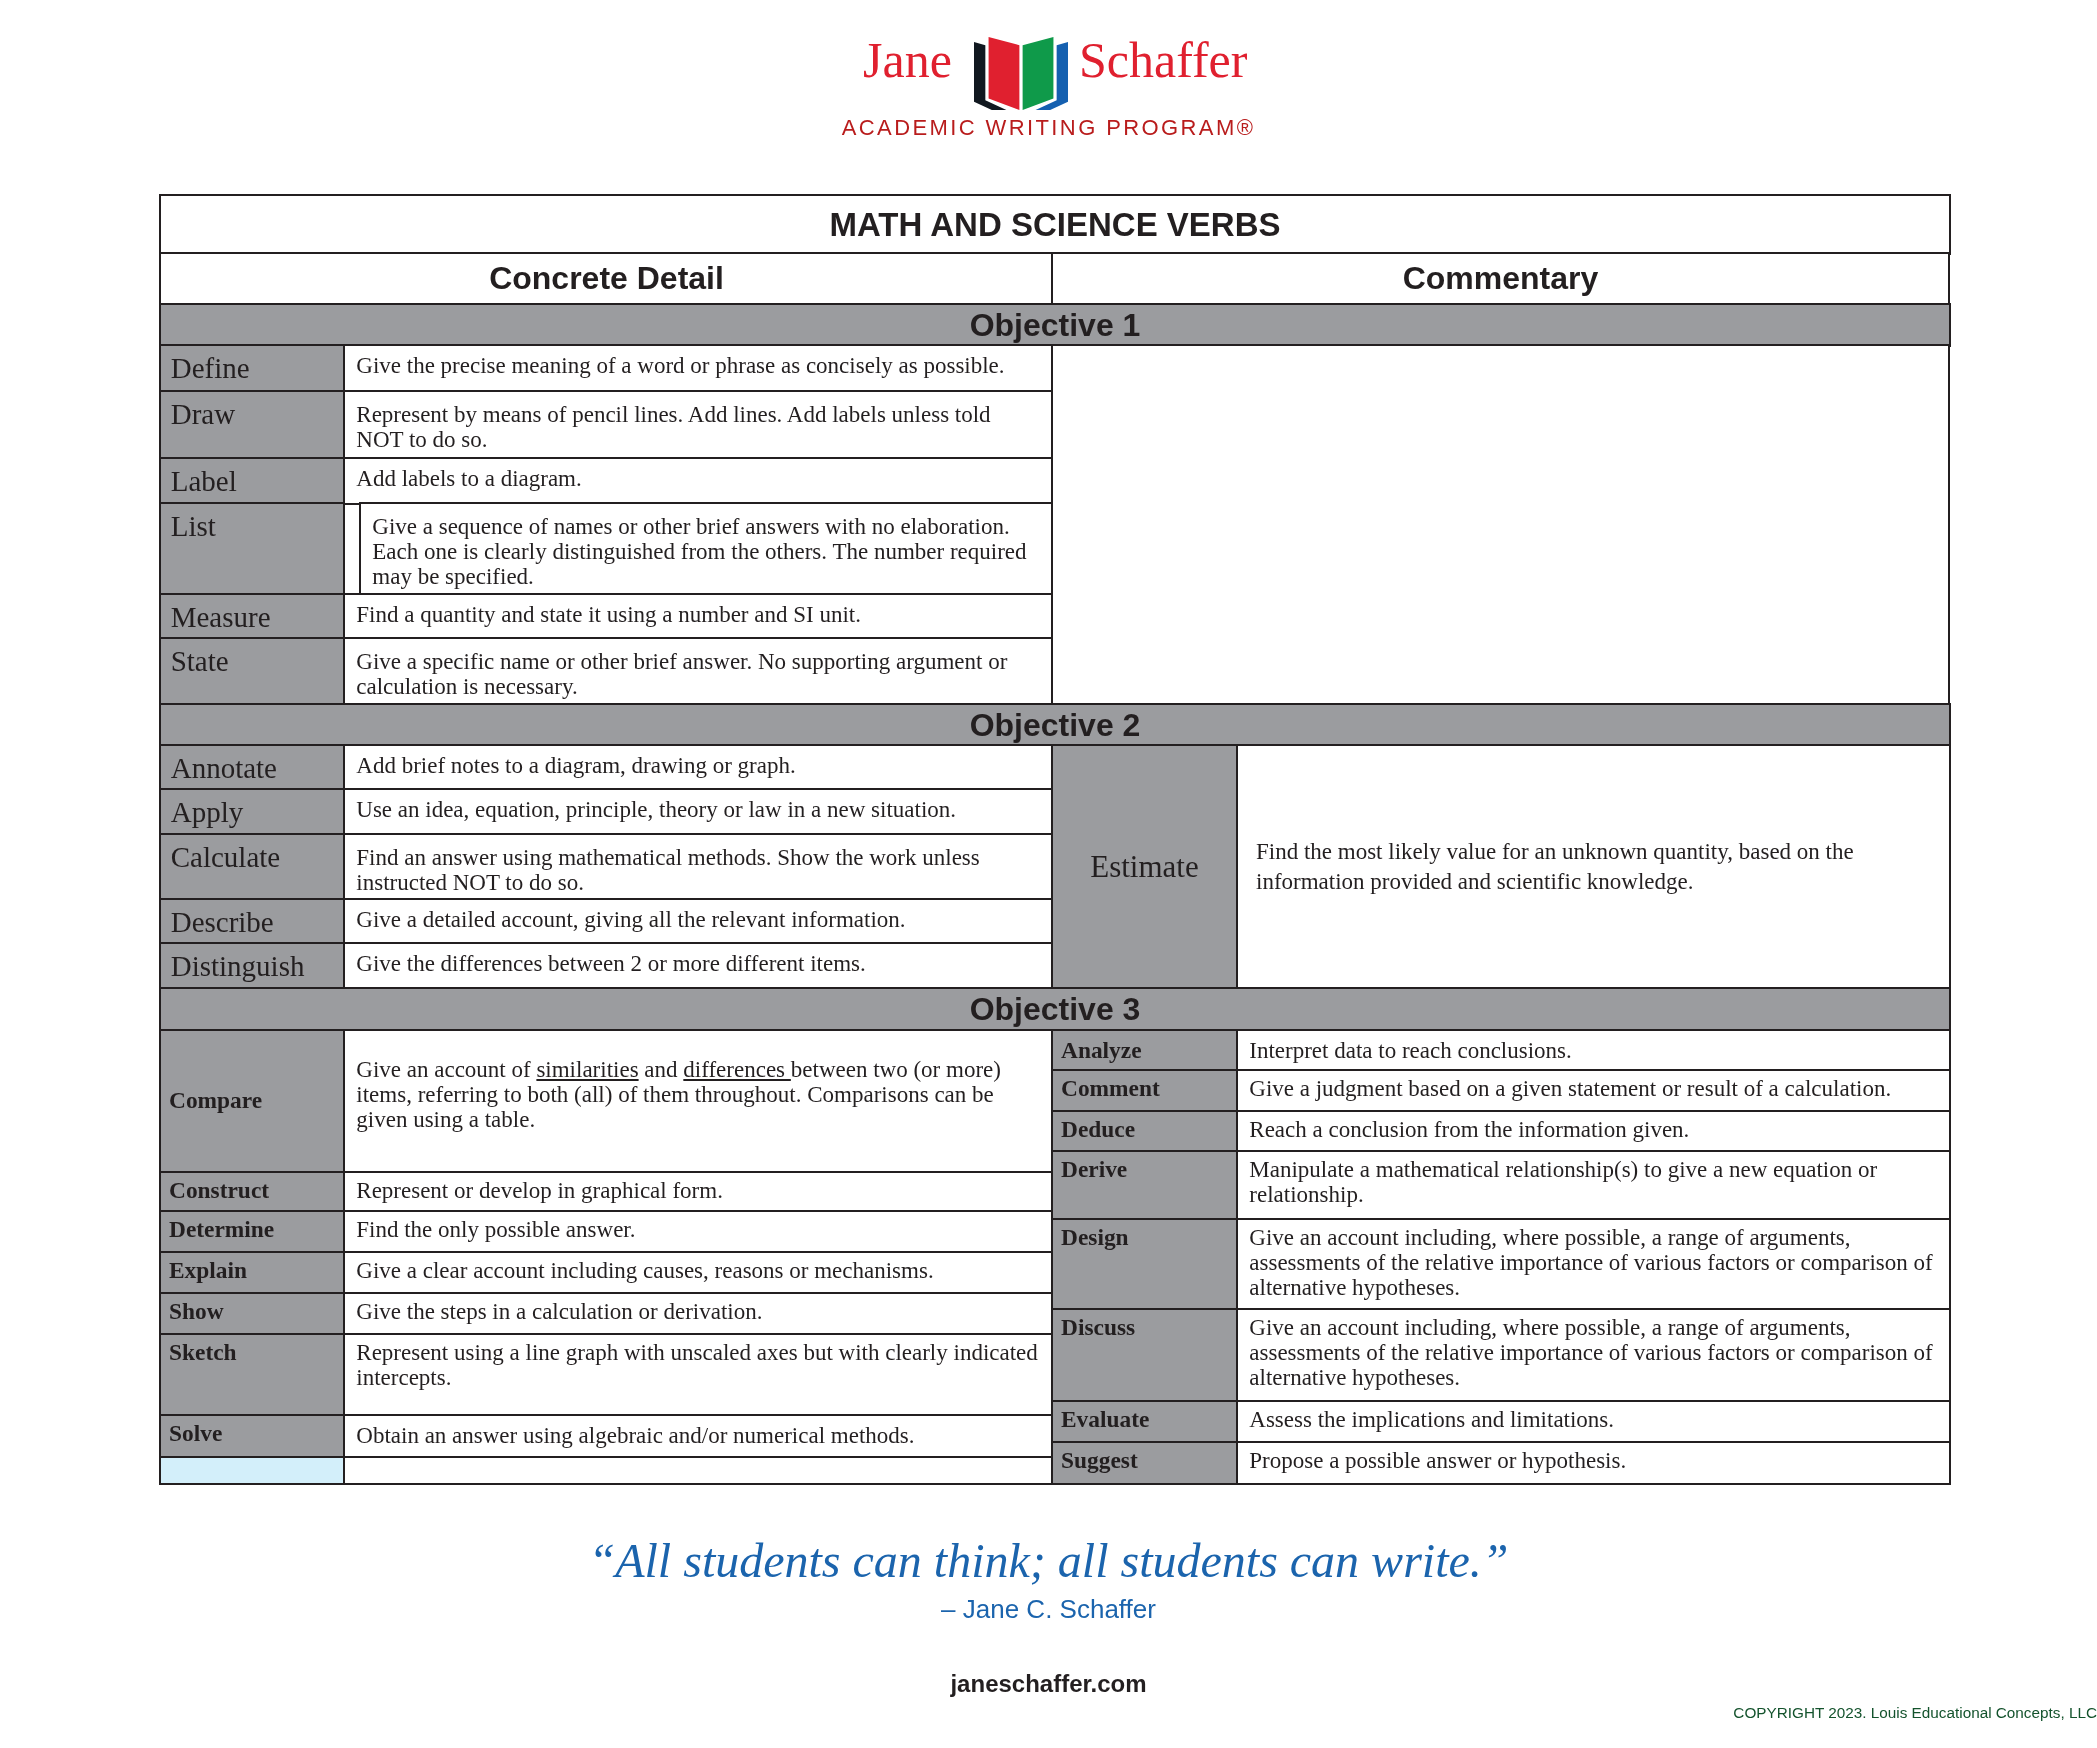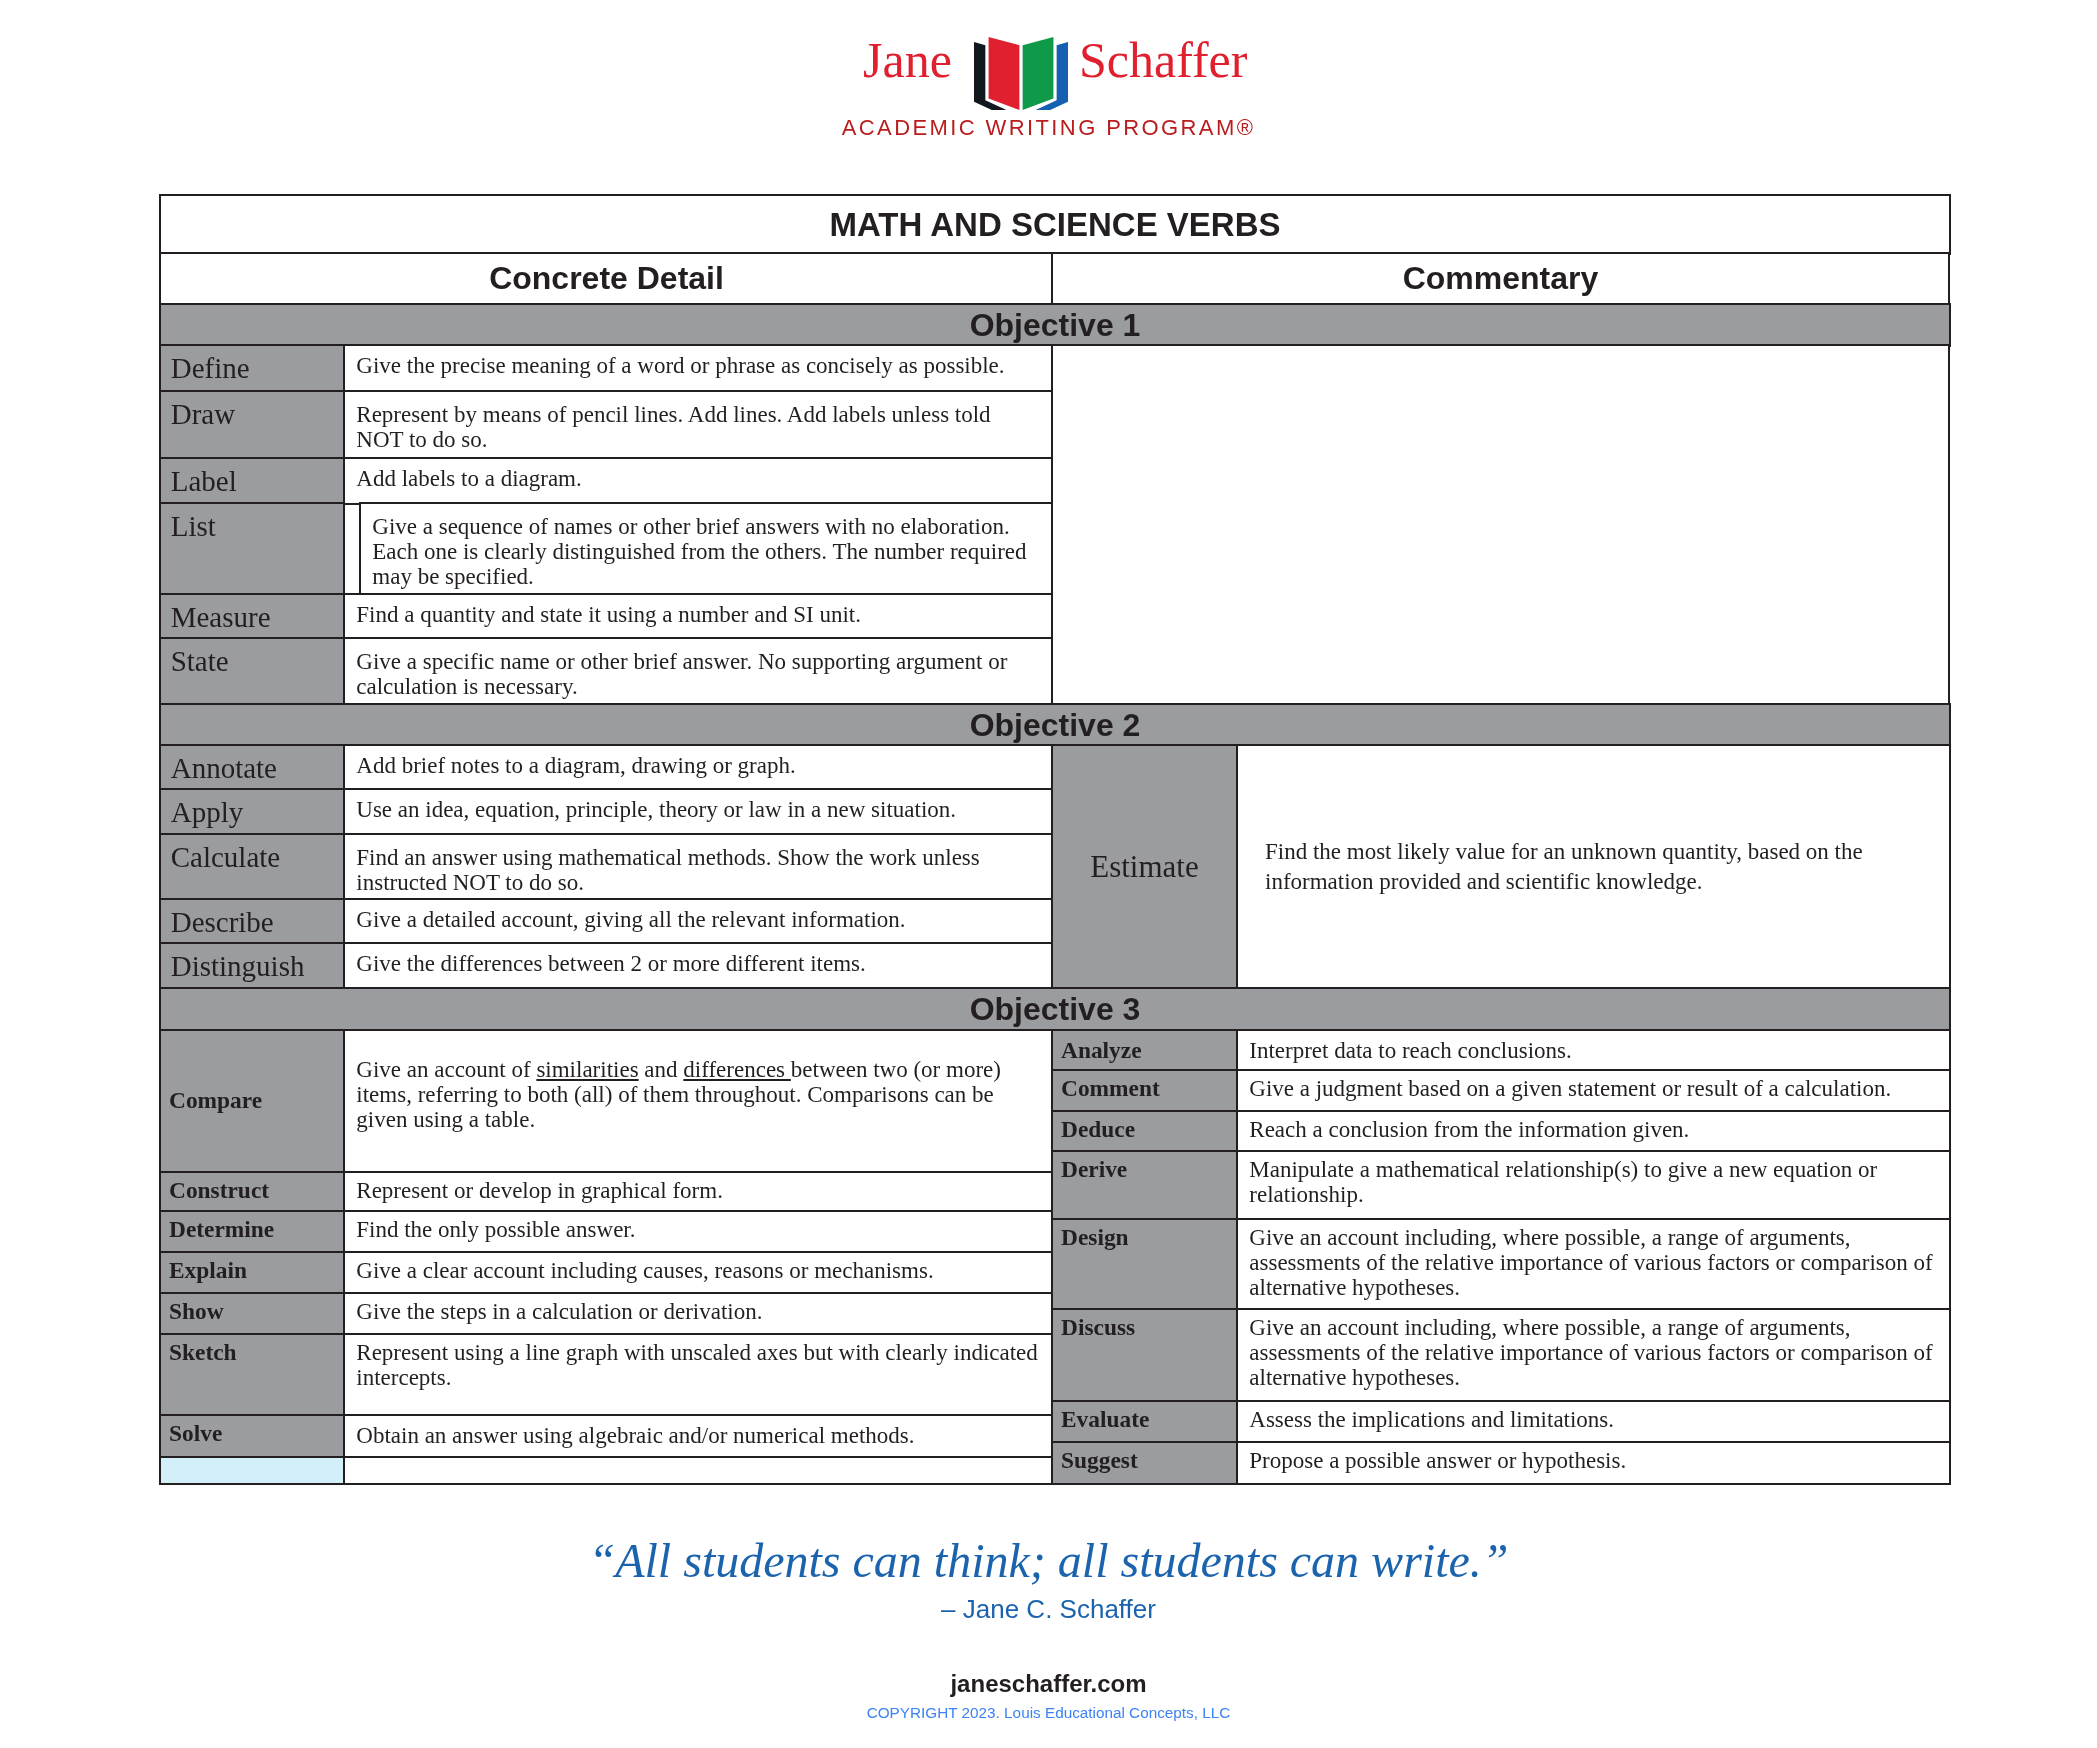--- a/index.html
+++ b/index.html
@@ -13,21 +13,21 @@
   .gray { background:#9b9c9f; }
   .hdr { font-family:"Liberation Sans", sans-serif; font-weight:bold; text-align:center; display:flex; align-items:center; justify-content:center; }
   .verb { font-size:29px; padding:6.5px 0 0 9.7px; line-height:1.1; }
   .verb-sm { font-size:23.4px; padding:4.8px 0 0 8px; line-height:1.1;font-weight:bold; }
   .desc { font-size:23px; padding:6.5px 9.7px 0 11.3px; line-height:1.1; }
   .u { text-decoration:underline; }
 
   .quote { position:absolute; top:1533px; left:0; width:2097px; text-align:center; font-family:"Liberation Serif", serif; font-style:italic; font-size:48px; color:#1b64ad; }
   .attrib { position:absolute; top:1594px; left:0; width:2097px; text-align:center; font-family:"Liberation Sans", sans-serif; font-size:26px; color:#1b64ad; }
   .site { position:absolute; top:1670px; left:0; width:2097px; text-align:center; font-family:"Liberation Sans", sans-serif; font-weight:bold; font-size:24px; color:#231f20; }
-  .copy { position:absolute; top:1704px; left:0; width:2097px; text-align:center; font-family:"Liberation Sans", sans-serif; font-size:15.3px; color:#3b82f6; }
+  .copy { position:absolute; top:1704px; left:0; width:2097px; text-align:right; font-family:"Liberation Sans", sans-serif; font-size:15.3px; color:#14532d; }
 </style>
 </head>
 <body>
 
 <div>
   <span class="logo-word" style="left:863px;">Jane</span>
   <svg class="book" viewBox="0 0 116 90">
     <polygon points="0,6 14,10 14,78 40,90 22,90 0,80" fill="#111820"></polygon>
     <polygon points="18,0 56,10 56,90 18,76" fill="#e0202f"></polygon>
     <polygon points="60,10 98,0 98,76 60,90" fill="#0f9a4a"></polygon>
@@ -77,21 +77,21 @@
   <div class="cell gray verb" style="left:159px; top:833px; width:186px; height:68px;">Calculate</div>
   <div class="cell desc" style="left:343px; top:833px; width:711px; height:68px; padding-top:9.7px;">Find an answer using mathematical methods. Show the work unless instructed NOT to do so.</div>
 
   <div class="cell gray verb" style="left:159px; top:898px; width:186px; height:47px;">Describe</div>
   <div class="cell desc" style="left:343px; top:898px; width:711px; height:47px;">Give a detailed account, giving all the relevant information.</div>
 
   <div class="cell gray verb" style="left:159px; top:942px; width:186px; height:48px;">Distinguish</div>
   <div class="cell desc" style="left:343px; top:942px; width:711px; height:48px;">Give the differences between 2 or more different items.</div>
 
   <div class="cell gray" style="left:1051px; top:744px; width:187px; height:246px; display:flex; align-items:center; justify-content:center; font-size:31px;">Estimate</div>
-  <div class="cell" style="left:1236px; top:744px; width:715px; height:246px; display:flex; align-items:center; padding:0 18px 0 27px; font-size:23px; line-height:1.3;">Find the most likely value for an unknown quantity, based on the information provided and scientific knowledge.</div>
+  <div class="cell" style="left:1236px; top:744px; width:715px; height:246px; display:flex; align-items:center; padding:0 18px 0 18px; font-size:23px; line-height:1.3;">Find the most likely value for an unknown quantity, based on the information provided and scientific knowledge.</div>
 
   <div class="cell hdr gray" style="left:159px; top:987px; width:1792px; height:44px; font-size:32px;">Objective 3</div>
 
   <div class="cell gray verb-sm" style="left:159px; top:1029px; width:186px; height:144px; display:flex; align-items:center; padding-top:0;">Compare</div>
   <div class="cell desc" style="left:343px; top:1029px; width:711px; height:144px; display:flex; align-items:center; padding-top:0; padding-bottom:13px;">
     <span><span>Give an account of </span><span class="u">similarities</span><span> and </span><span class="u">differences </span><span>between two (or more) items, referring to both (all) of them throughout. Comparisons can be given using a table.</span></span>
   </div>
 
   <div class="cell gray verb-sm" style="left:159px; top:1171px; width:186px; height:42px;">Construct</div>
   <div class="cell desc" style="left:343px; top:1171px; width:711px; height:42px; padding-top:4.8px;">Represent or develop in graphical form.</div>

